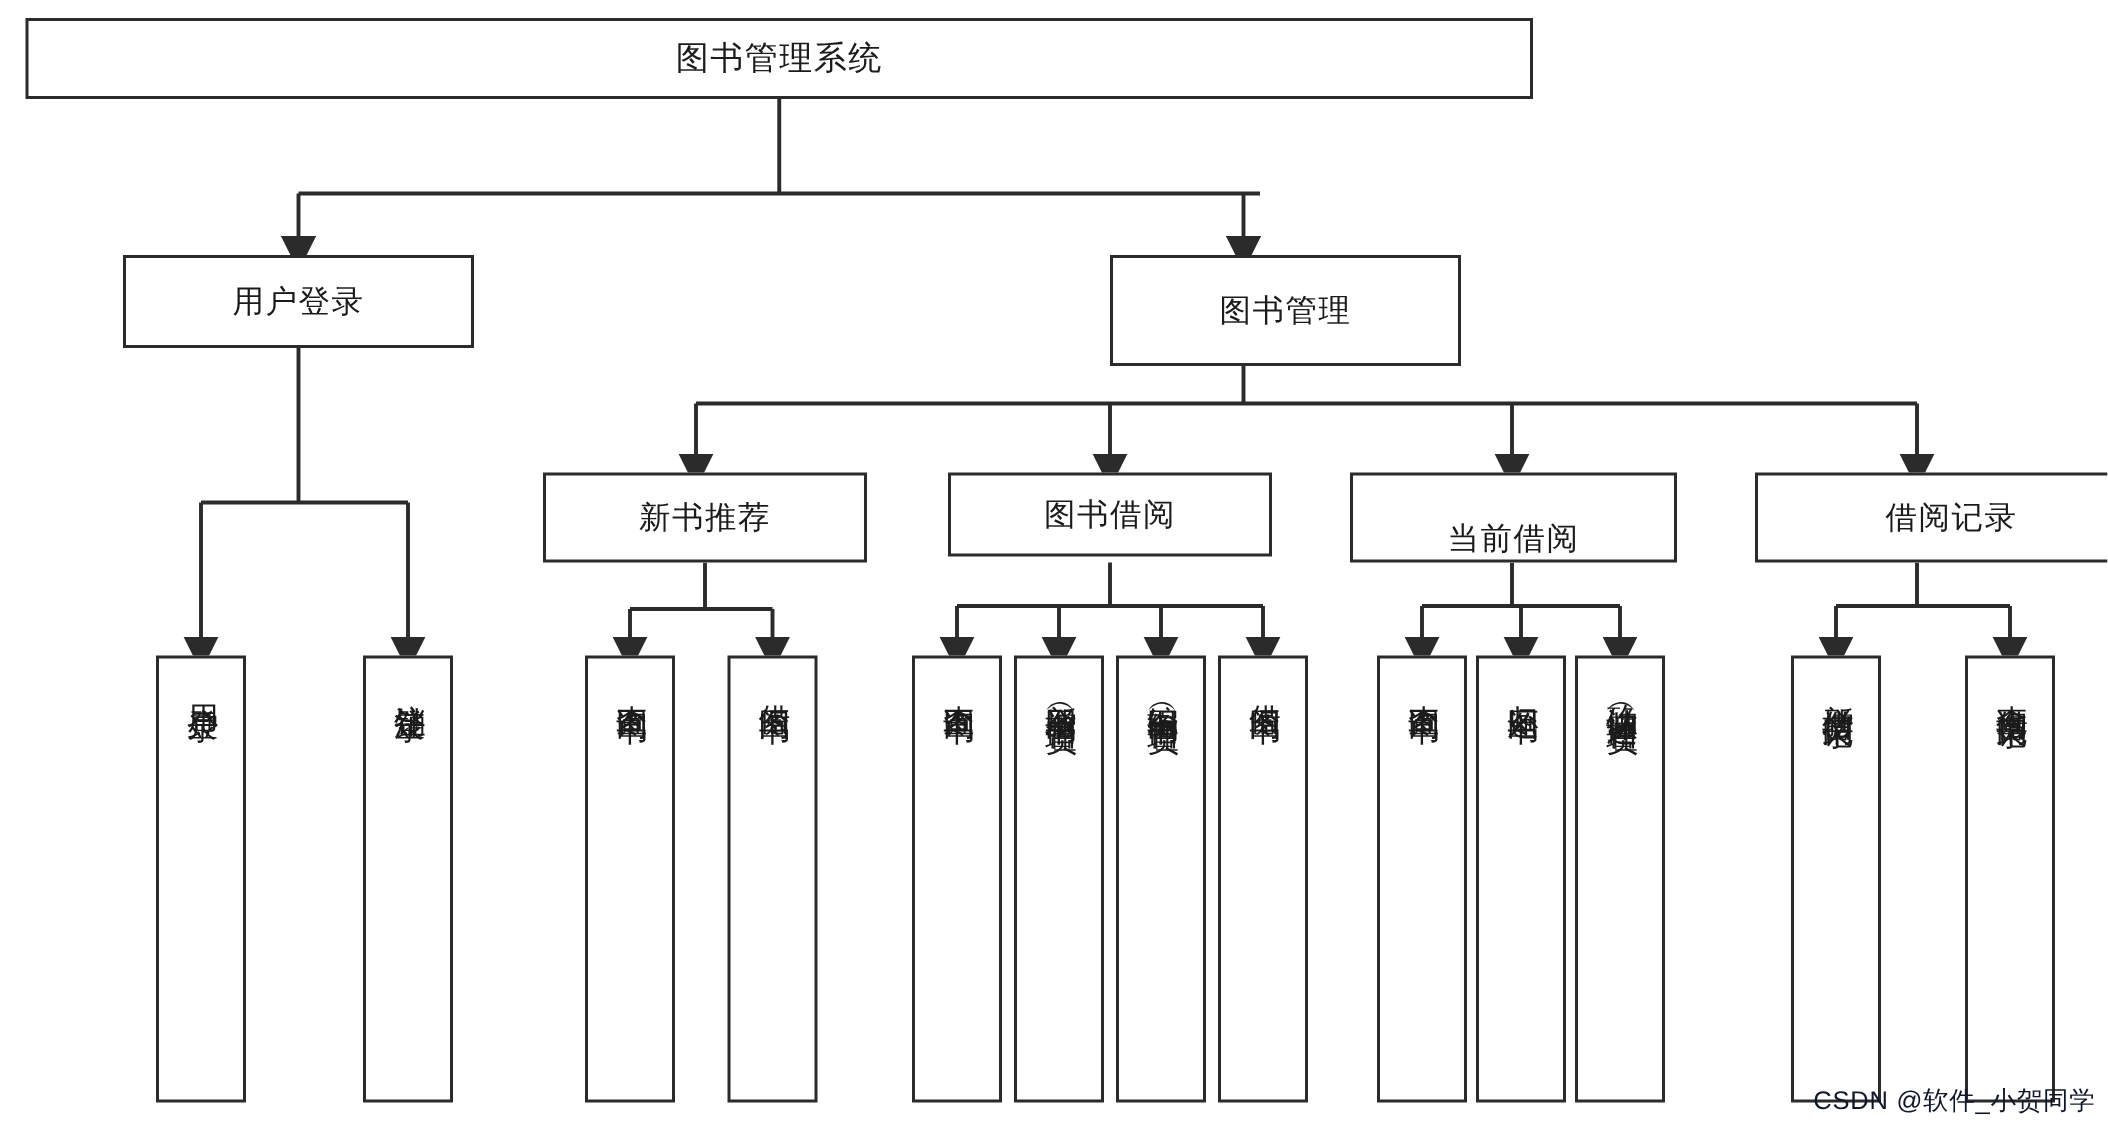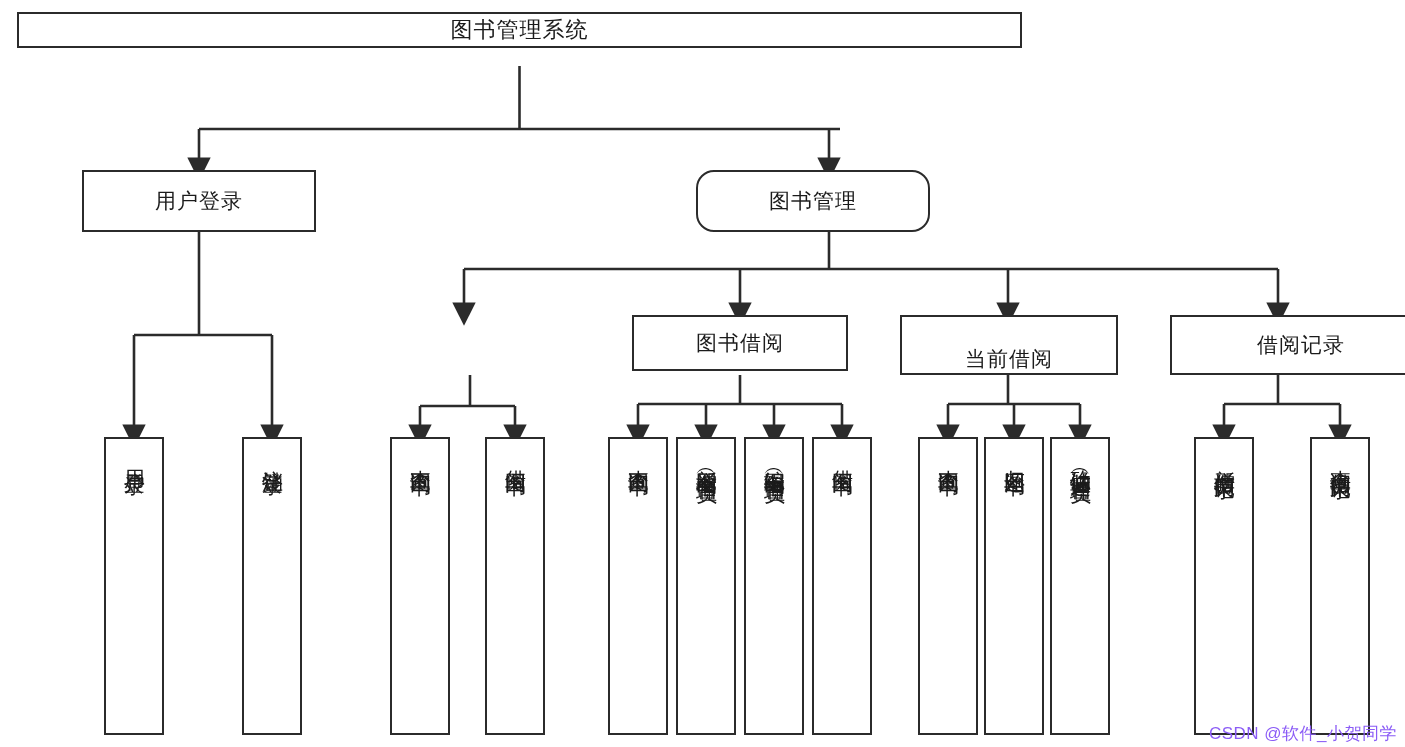--- a/index.html
+++ b/index.html
@@ -53,21 +53,21 @@
     line-height:1.18;
     letter-spacing:2px;
     white-space:nowrap;
     -webkit-text-orientation:upright;
   }
   .watermark{
     position:absolute;
     right:8px;
     bottom:2px;
     font-size:17px;
-    color:#8b5cf6;
+    color:#0f172a;
     letter-spacing:0.5px;
     white-space:nowrap;
     z-index:5;
   }
 </style>
 </head>
 <body>
 
 <div id="diagram-root">
 
@@ -114,31 +114,34 @@
       <path d="M1014,404 L1014,427" marker-end="url(#arrow)"></path>
       <path d="M1080,404 L1080,427" marker-end="url(#arrow)"></path>
 
       <path d="M1278,375 L1278,404"></path>
       <path d="M1224,404 L1340,404"></path>
       <path d="M1224,404 L1224,427" marker-end="url(#arrow)"></path>
       <path d="M1340,404 L1340,427" marker-end="url(#arrow)"></path>
     </g>
   </svg>
 
-  <div class="node node-root" style="left:17px;top:12px;width:1005px;height:36px;">
+  <div class="node node-root" style="left:17px;top:12px;width:1005px;height:54px;">
     <span class="label">图书管理系统</span>
   </div>
 
   <div class="node node-l2" style="left:82px;top:170px;width:234px;height:62px;">
     <span class="label">用户登录</span>
   </div>
-  <div class="node node-l2" style="left:696px;top:170px;width:234px;height:62px;border-radius:18px;">
+  <div class="node node-l2" style="left:740px;top:170px;width:234px;height:74px;">
     <span class="label">图书管理</span>
   </div>
 
+  <div class="node node-l3" style="left:362px;top:315px;width:216px;height:60px;">
+    <span class="label">新书推荐</span>
+  </div>
   <div class="node node-l3" style="left:632px;top:315px;width:216px;height:56px;">
     <span class="label">图书借阅</span>
   </div>
   <div class="node node-l3" style="left:900px;top:315px;width:218px;height:60px;align-items:flex-end;">
     <span class="label">当前借阅</span>
   </div>
   <div class="node node-l3" style="left:1170px;top:315px;width:262px;height:60px;">
     <span class="label">借阅记录</span>
   </div>
 

